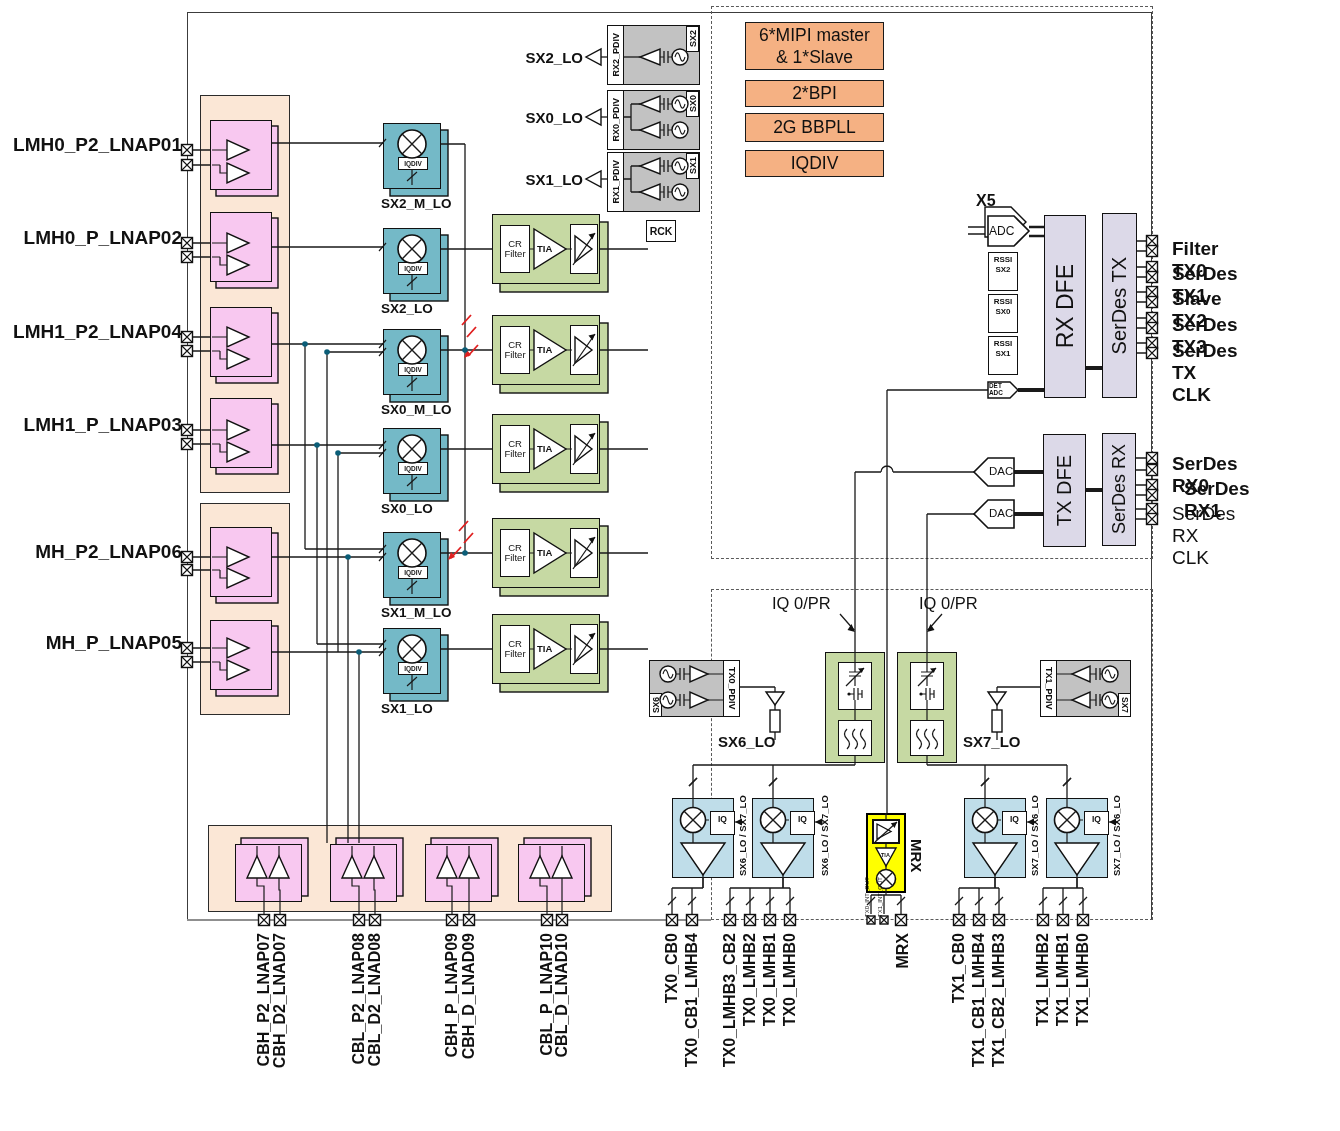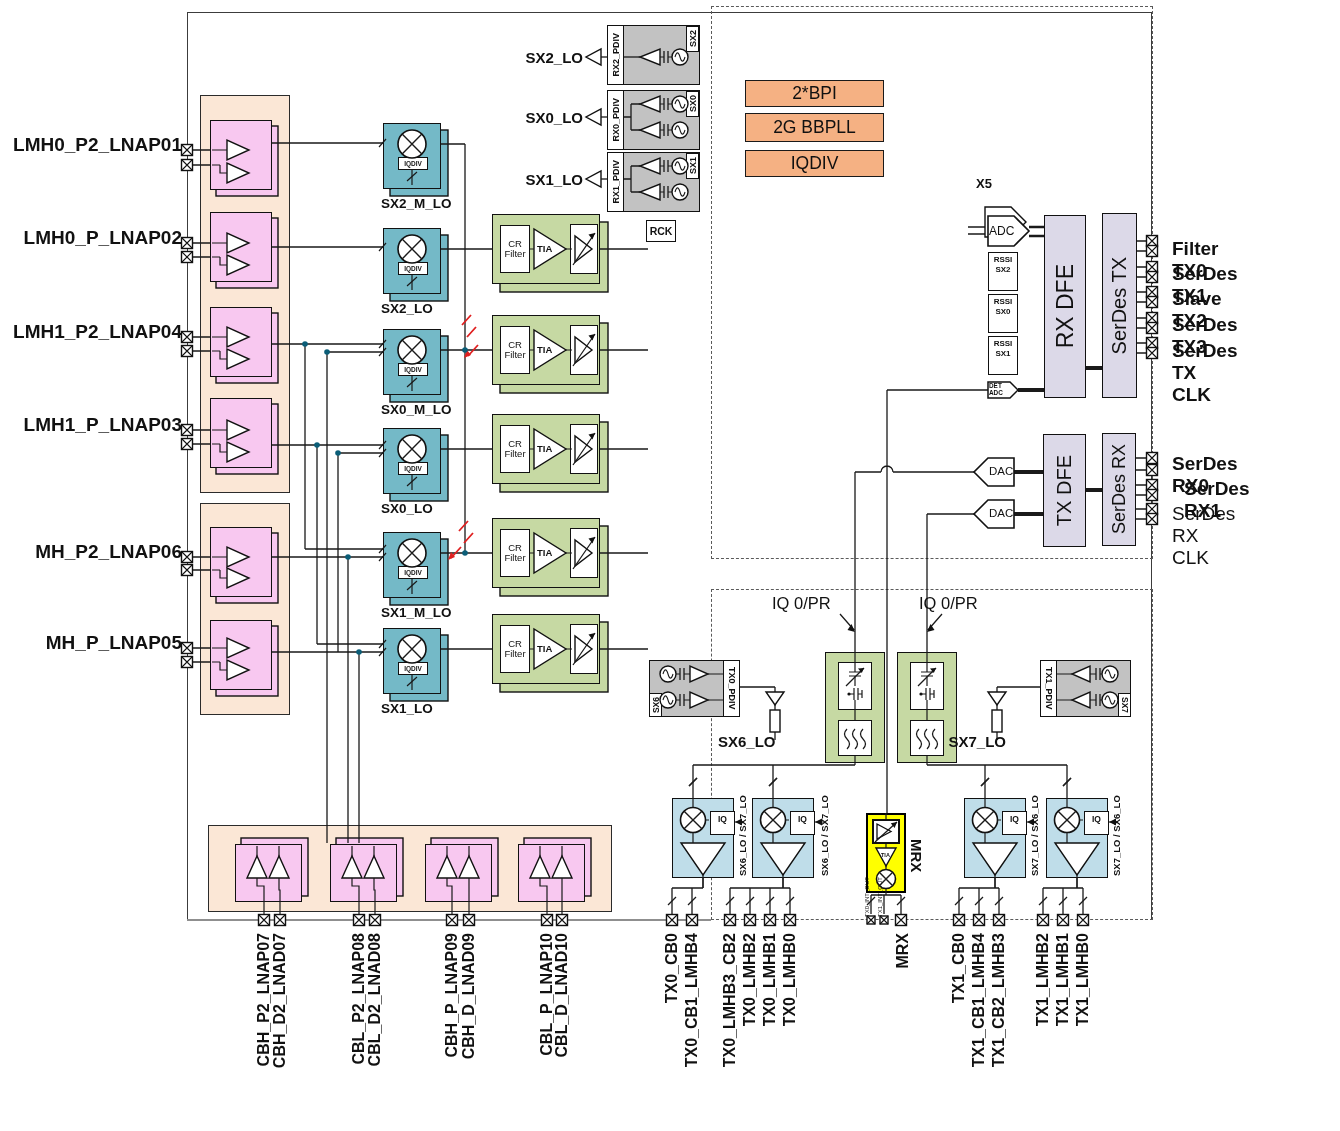--- a/index.html
+++ b/index.html
@@ -62,31 +62,35 @@
       <rect x="500" y="622" width="108" height="70" fill="#C6D9A3" stroke="#111" stroke-width="1.4"></rect>
       <path d="M193,150H212M193,165H212M193,243H212M193,257H212M193,337H212M193,351H212M193,430H212M193,444H212M193,557H212M193,570H212M193,648H212M193,662H212M272,143H383M272,247H383M272,344H383M327,352H383M272,445H383M338,453H383M272,557H383M305,549H383M272,652H383M317,644H383M305,344V549M317,445V644M327,352V843M338,453V652M348,557V843M359,652V843M441,144H465M465,144V553M441,249H500M441,350H500M441,449H500M441,553H500M441,649H500M598,249H648M598,350H648M598,449H648M598,553H648M598,649H648M968,227H986M968,234H986M887,390H988M887,390V813M974,472H893M881,472H855M855,472V652M974,514H927M927,514V652M893,472A6,6 0 0 0 881,472M1137,241H1147M1137,251H1147M1137,267H1147M1137,277H1147M1137,292H1147M1137,302H1147M1137,318H1147M1137,328H1147M1137,343H1147M1137,353H1147M1136,458H1147M1136,470H1147M1136,485H1147M1136,495H1147M1136,509H1147M1136,519H1147M740,687H775M775,687V692M775,705V710M775,732V740M1040,687H997M997,687V692M997,705V710M997,732V740M693,765H855M927,765H1067M693,765V798M773,765V798M985,765V798M1067,765V798M871,895H901M871,895V914M884,895V914M901,895V914M703,888H672M672,888V914M692,888V914M703,875V888M730,888H790M730,888V914M750,888V914M770,888V914M790,888V914M783,875V888M959,888H999M959,888V914M979,888V914M999,888V914M995,875V888M1043,888H1083M1043,888V914M1063,888V914M1083,888V914M1077,875V888M840,614L854,630M942,614L928,630" fill="none" stroke="#1a1a1a" stroke-width="1.3"></path>
       <path d="M187,920H711" fill="none" stroke="#8f8f8f" stroke-width="2.2"></path>
       <path d="M1029,227H1044M1029,236H1044" fill="none" stroke="#1a1a1a" stroke-width="2.6"></path>
       <path d="M1018,390H1044" fill="none" stroke="#1a1a1a" stroke-width="4"></path>
       <path d="M1086,368H1102" fill="none" stroke="#1a1a1a" stroke-width="4"></path>
       <path d="M1014,472H1043M1014,514H1043" fill="none" stroke="#1a1a1a" stroke-width="4"></path>
       <path d="M1086,490H1102" fill="none" stroke="#1a1a1a" stroke-width="4"></path>
     </svg>
 
+  <div class="blk orange flexc z3" style="left:745px;top:22px;width:139px;height:48px;line-height:22px;">
+    <div><span>6*MIPI master</span><br>
+         <span>&amp; 1*Slave</span></div>
+  </div>
   <div class="blk orange flexc z3" style="left:745px;top:80px;width:139px;height:27px;">2*BPI</div>
   <div class="blk orange flexc z3" style="left:745px;top:113px;width:139px;height:29px;">2G BBPLL</div>
   <div class="blk orange flexc z3" style="left:745px;top:150px;width:139px;height:27px;">IQDIV</div>
 
   <div class="blk flexc z3 b" style="left:646px;top:220px;width:30px;height:22px;background:#fff;font-size:10.5px;">RCK</div>
 
   <div class="lbl b" style="left:497px;top:49px;width:86px;text-align:right;font-size:15px;">SX2_LO</div>
   <div class="lbl b" style="left:497px;top:109px;width:86px;text-align:right;font-size:15px;">SX0_LO</div>
   <div class="lbl b" style="left:497px;top:171px;width:86px;text-align:right;font-size:15px;">SX1_LO</div>
 
-  <div class="lbl b" style="left:976px;top:176px;font-size:13px;">X5</div>
+  <div class="lbl b" style="left:976px;top:192px;font-size:16px;">X5</div>
   <div class="lbl" style="left:989px;top:224px;width:30px;font-size:12px;">ADC</div>
   <div class="blk lav flexc z3" style="left:1044px;top:215px;width:42px;height:183px;">
     <span class="vt" style="font-size:23px;">RX DFE</span>
     </div>
   <div class="blk lav flexc z3" style="left:1102px;top:213px;width:35px;height:185px;">
     <span class="vt" style="font-size:20px;">SerDes TX</span>
     </div>
   <div class="blk lav flexc z3" style="left:1043px;top:434px;width:43px;height:113px;">
     <span class="vt" style="font-size:20px;">TX DFE</span>
     </div>
@@ -94,21 +98,21 @@
     <span class="vt" style="font-size:18px;">SerDes RX</span>
     </div>
   <div class="lbl" style="left:989px;top:465px;width:24px;font-size:11.5px;">DAC</div>
   <div class="lbl" style="left:989px;top:507px;width:24px;font-size:11.5px;">DAC</div>
   <div class="lbl b" style="left:989px;top:382px;font-size:6.4px;line-height:7px;">
     <span>DET</span><br><span>ADC</span></div>
 
   <div class="lbl" style="left:772px;top:594px;font-size:16.5px;">IQ 0/PR</div>
   <div class="lbl" style="left:919px;top:594px;font-size:16.5px;">IQ 0/PR</div>
   <div class="lbl b" style="left:718px;top:733px;width:75px;font-size:15px;">SX6_LO</div>
-  <div class="lbl b" style="left:931px;top:733px;width:75px;font-size:15px;text-align:right;">SX7_LO</div>
+  <div class="lbl b" style="left:963px;top:733px;width:75px;font-size:15px;">SX7_LO</div>
 
   <div class="blk gray z3" style="left:649px;top:660px;width:91px;height:57px;"></div>
   <div class="wbox flexc z4" style="left:723px;top:660px;width:17px;height:57px;">
     <span class="vtc b" style="font-size:9px;">TX0_PDIV</span>
     </div>
   <div class="wbox flexc z4" style="left:649px;top:693px;width:13px;height:24px;">
     <span class="vt b" style="font-size:8.5px;">SX6</span>
     </div>
   <div class="blk gray z3" style="left:1040px;top:660px;width:91px;height:57px;"></div>
   <div class="wbox flexc z4" style="left:1040px;top:660px;width:17px;height:57px;">

